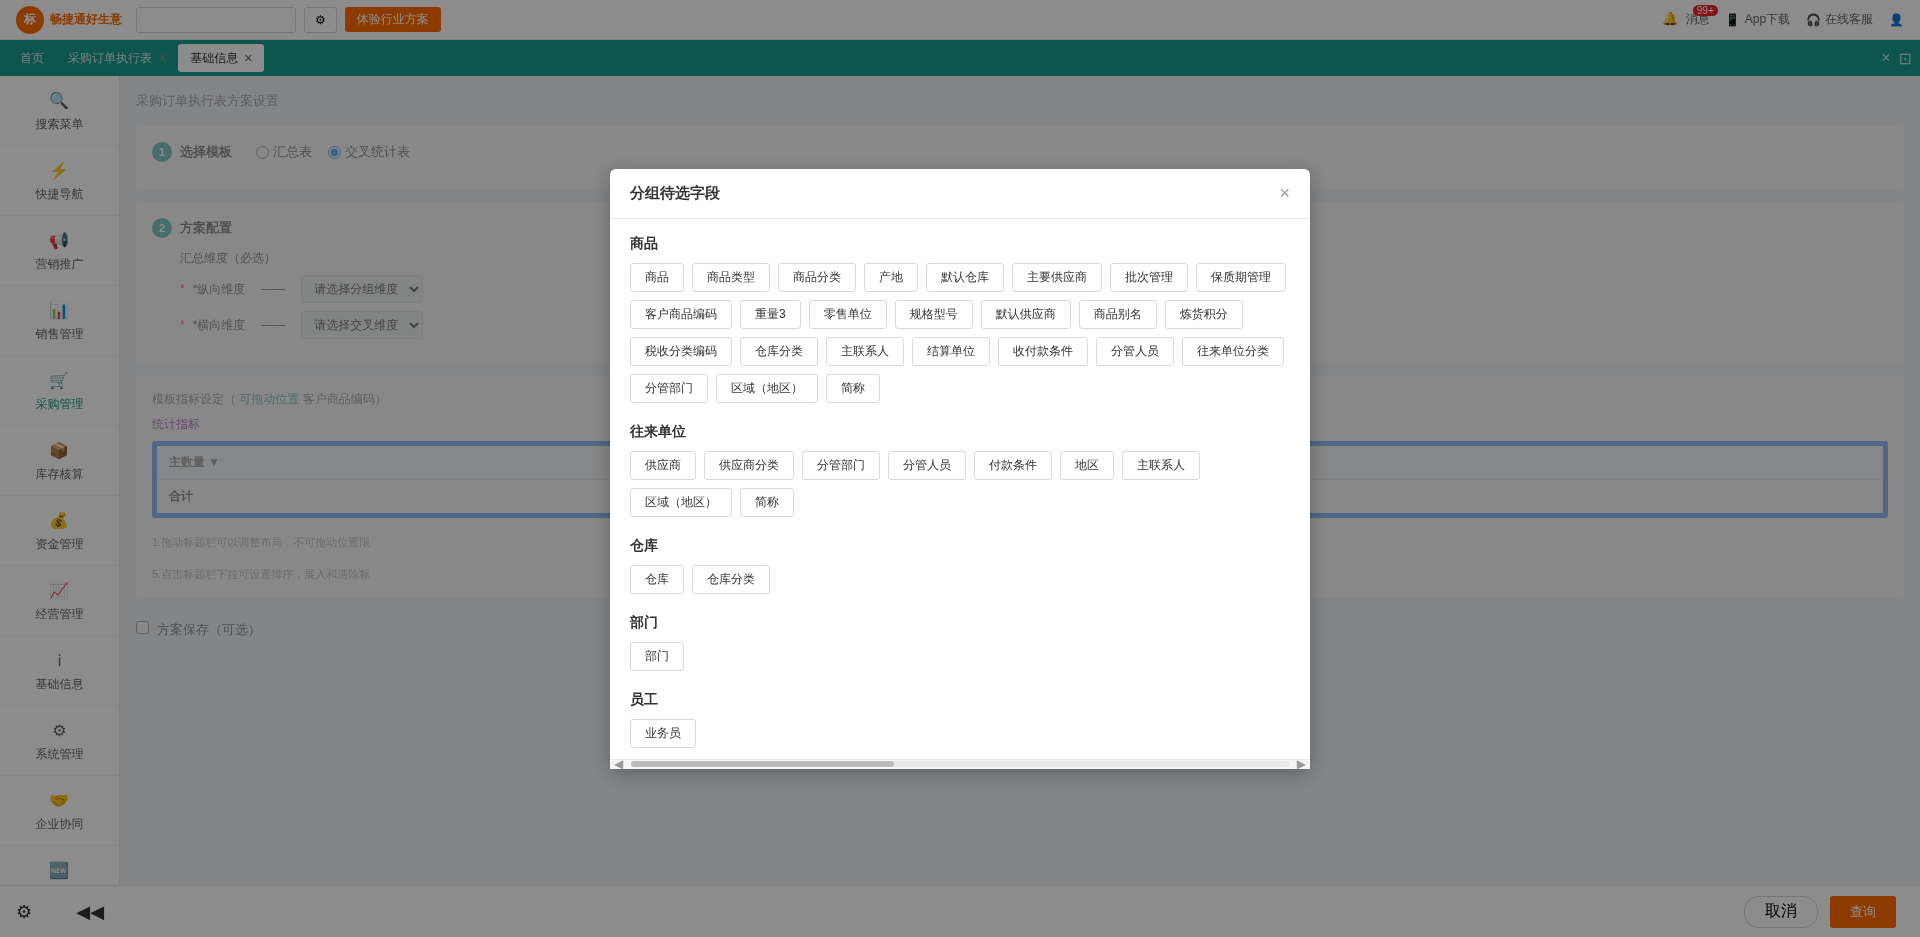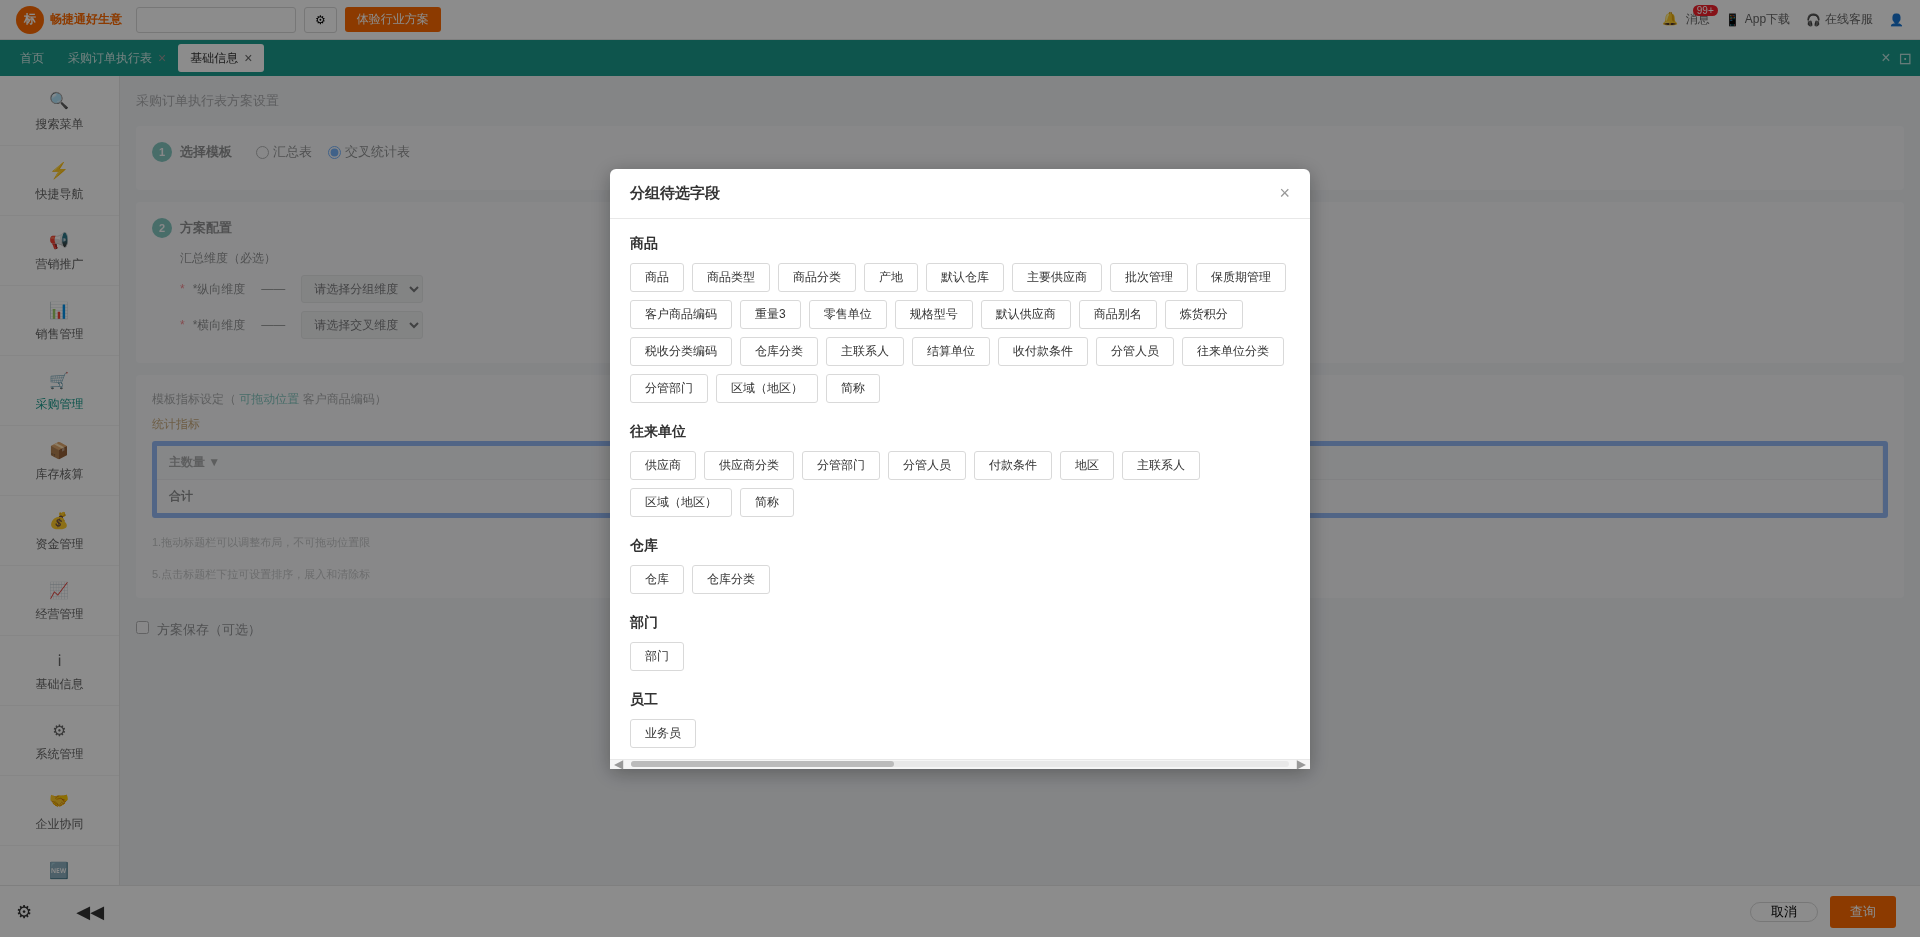--- a/index.html
+++ b/index.html
@@ -168,23 +168,23 @@
 
     .hint-text { font-size: 11px; color: #999; margin-top: 17px; }
 
     .bottom-bar {
       position: fixed; bottom: 0; left: 120px; right: 0;
       height: 52px; background: #fff; border-top: 1px solid #e8e8e8;
       display: flex; align-items: center; justify-content: flex-end;
       padding: 0 24px; gap: 12px;
     }
     .btn-cancel {
-      height: 20px; padding: 0 20px;
+      height: 32px; padding: 0 20px;
       border: 1px solid #d9d9d9; background: #fff;
-      border-radius: 14px; cursor: pointer; font-size: 13px;
+      border-radius: 14px; cursor: pointer; font-size: 16px;
     }
     .btn-confirm {
       height: 32px; padding: 0 20px;
       background: #ff6b00; color: #fff; border: none;
       border-radius: 3px; cursor: pointer; font-size: 13px;
     }
     .btn-settings {
       position: fixed; bottom: 0; left: 0;
       width: 120px; height: 52px;
       display: flex; align-items: center; justify-content: space-between;
@@ -408,21 +408,21 @@
       </div>
     </div>
   </div>
 
   <div class="section-card">
     <div style="font-size:12px;color:#666;margin-bottom:8px;">
       <span>模板指标设定（</span>
       <span style="color:#1a9b8c;font-family:Liberation Serif, serif;">可拖动位置</span>
       <span>客户商品编码）</span>
     </div>
-    <div style="font-size:12px;color:#a16207;margin-bottom:4px;">统计指标</div>
+    <div style="font-size:12px;color:#701a75;margin-bottom:4px;">统计指标</div>
     <div class="table-area">
       <div class="table-header">
         <div class="table-th">主数量 ▼</div>
         <div class="table-th">金额</div>
       </div>
       <div class="table-row-data">
         <div class="table-td">合计</div>
         <div class="table-td">合计</div>
       </div>
     </div>

